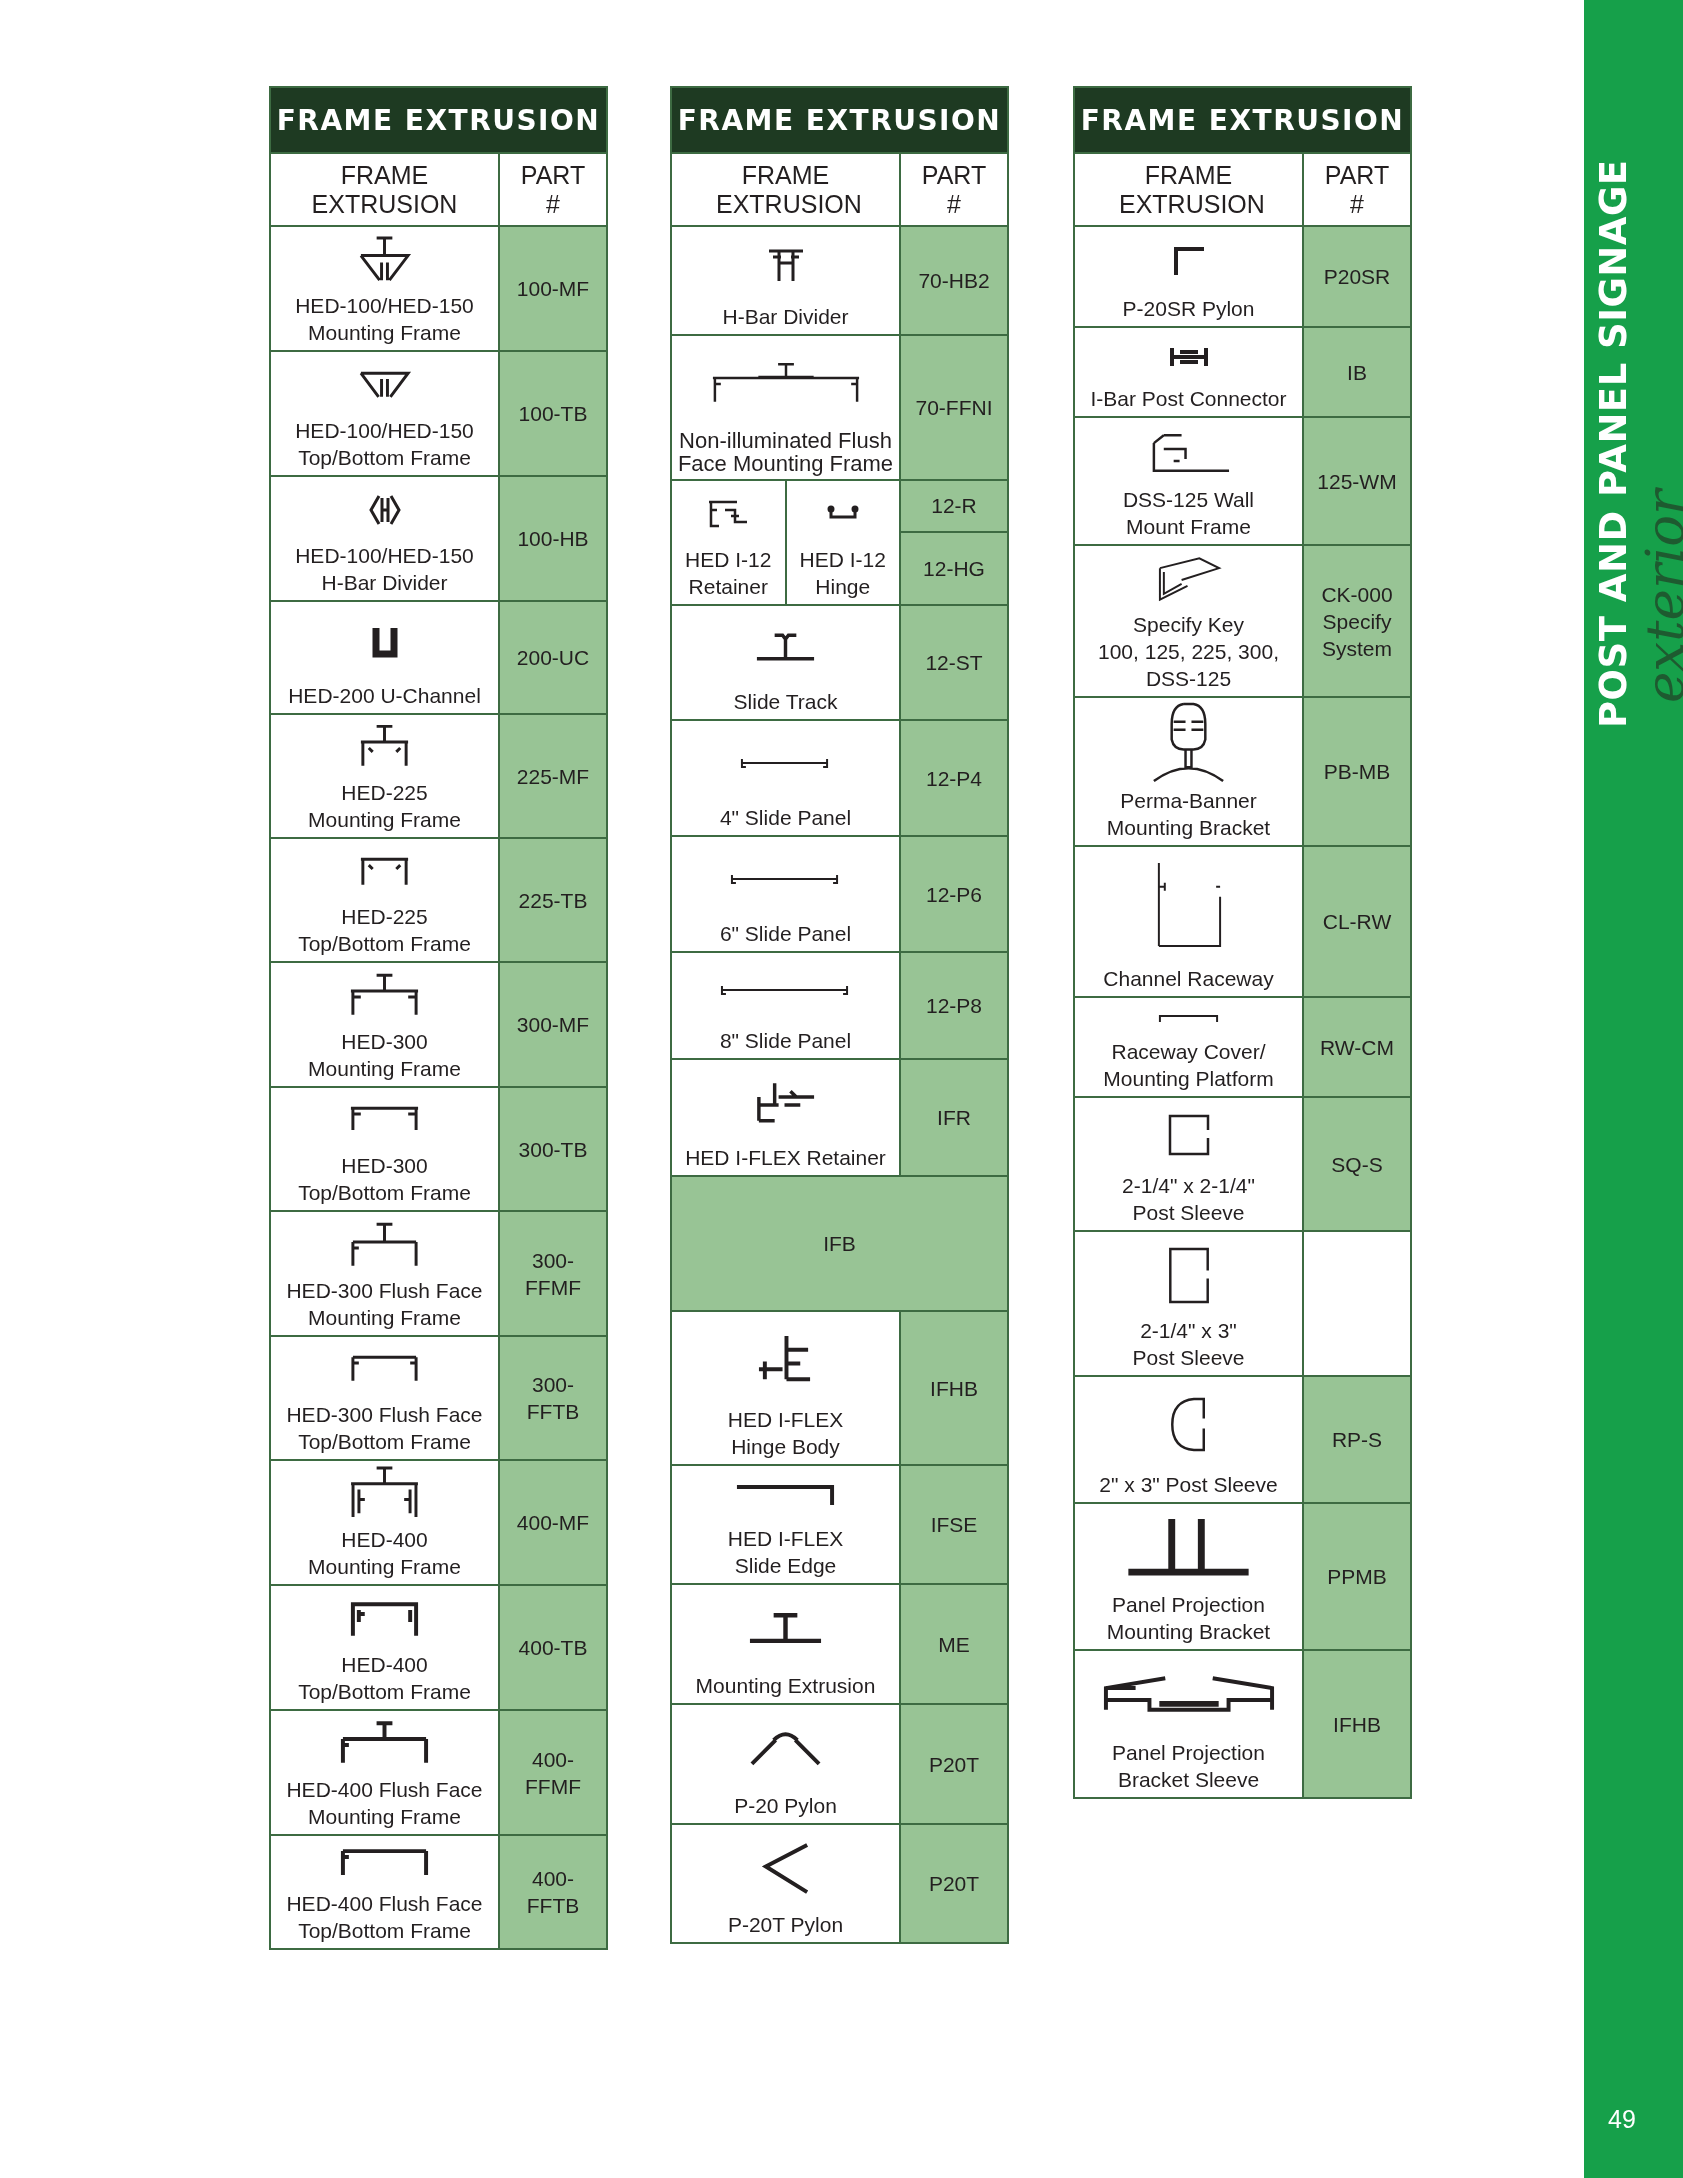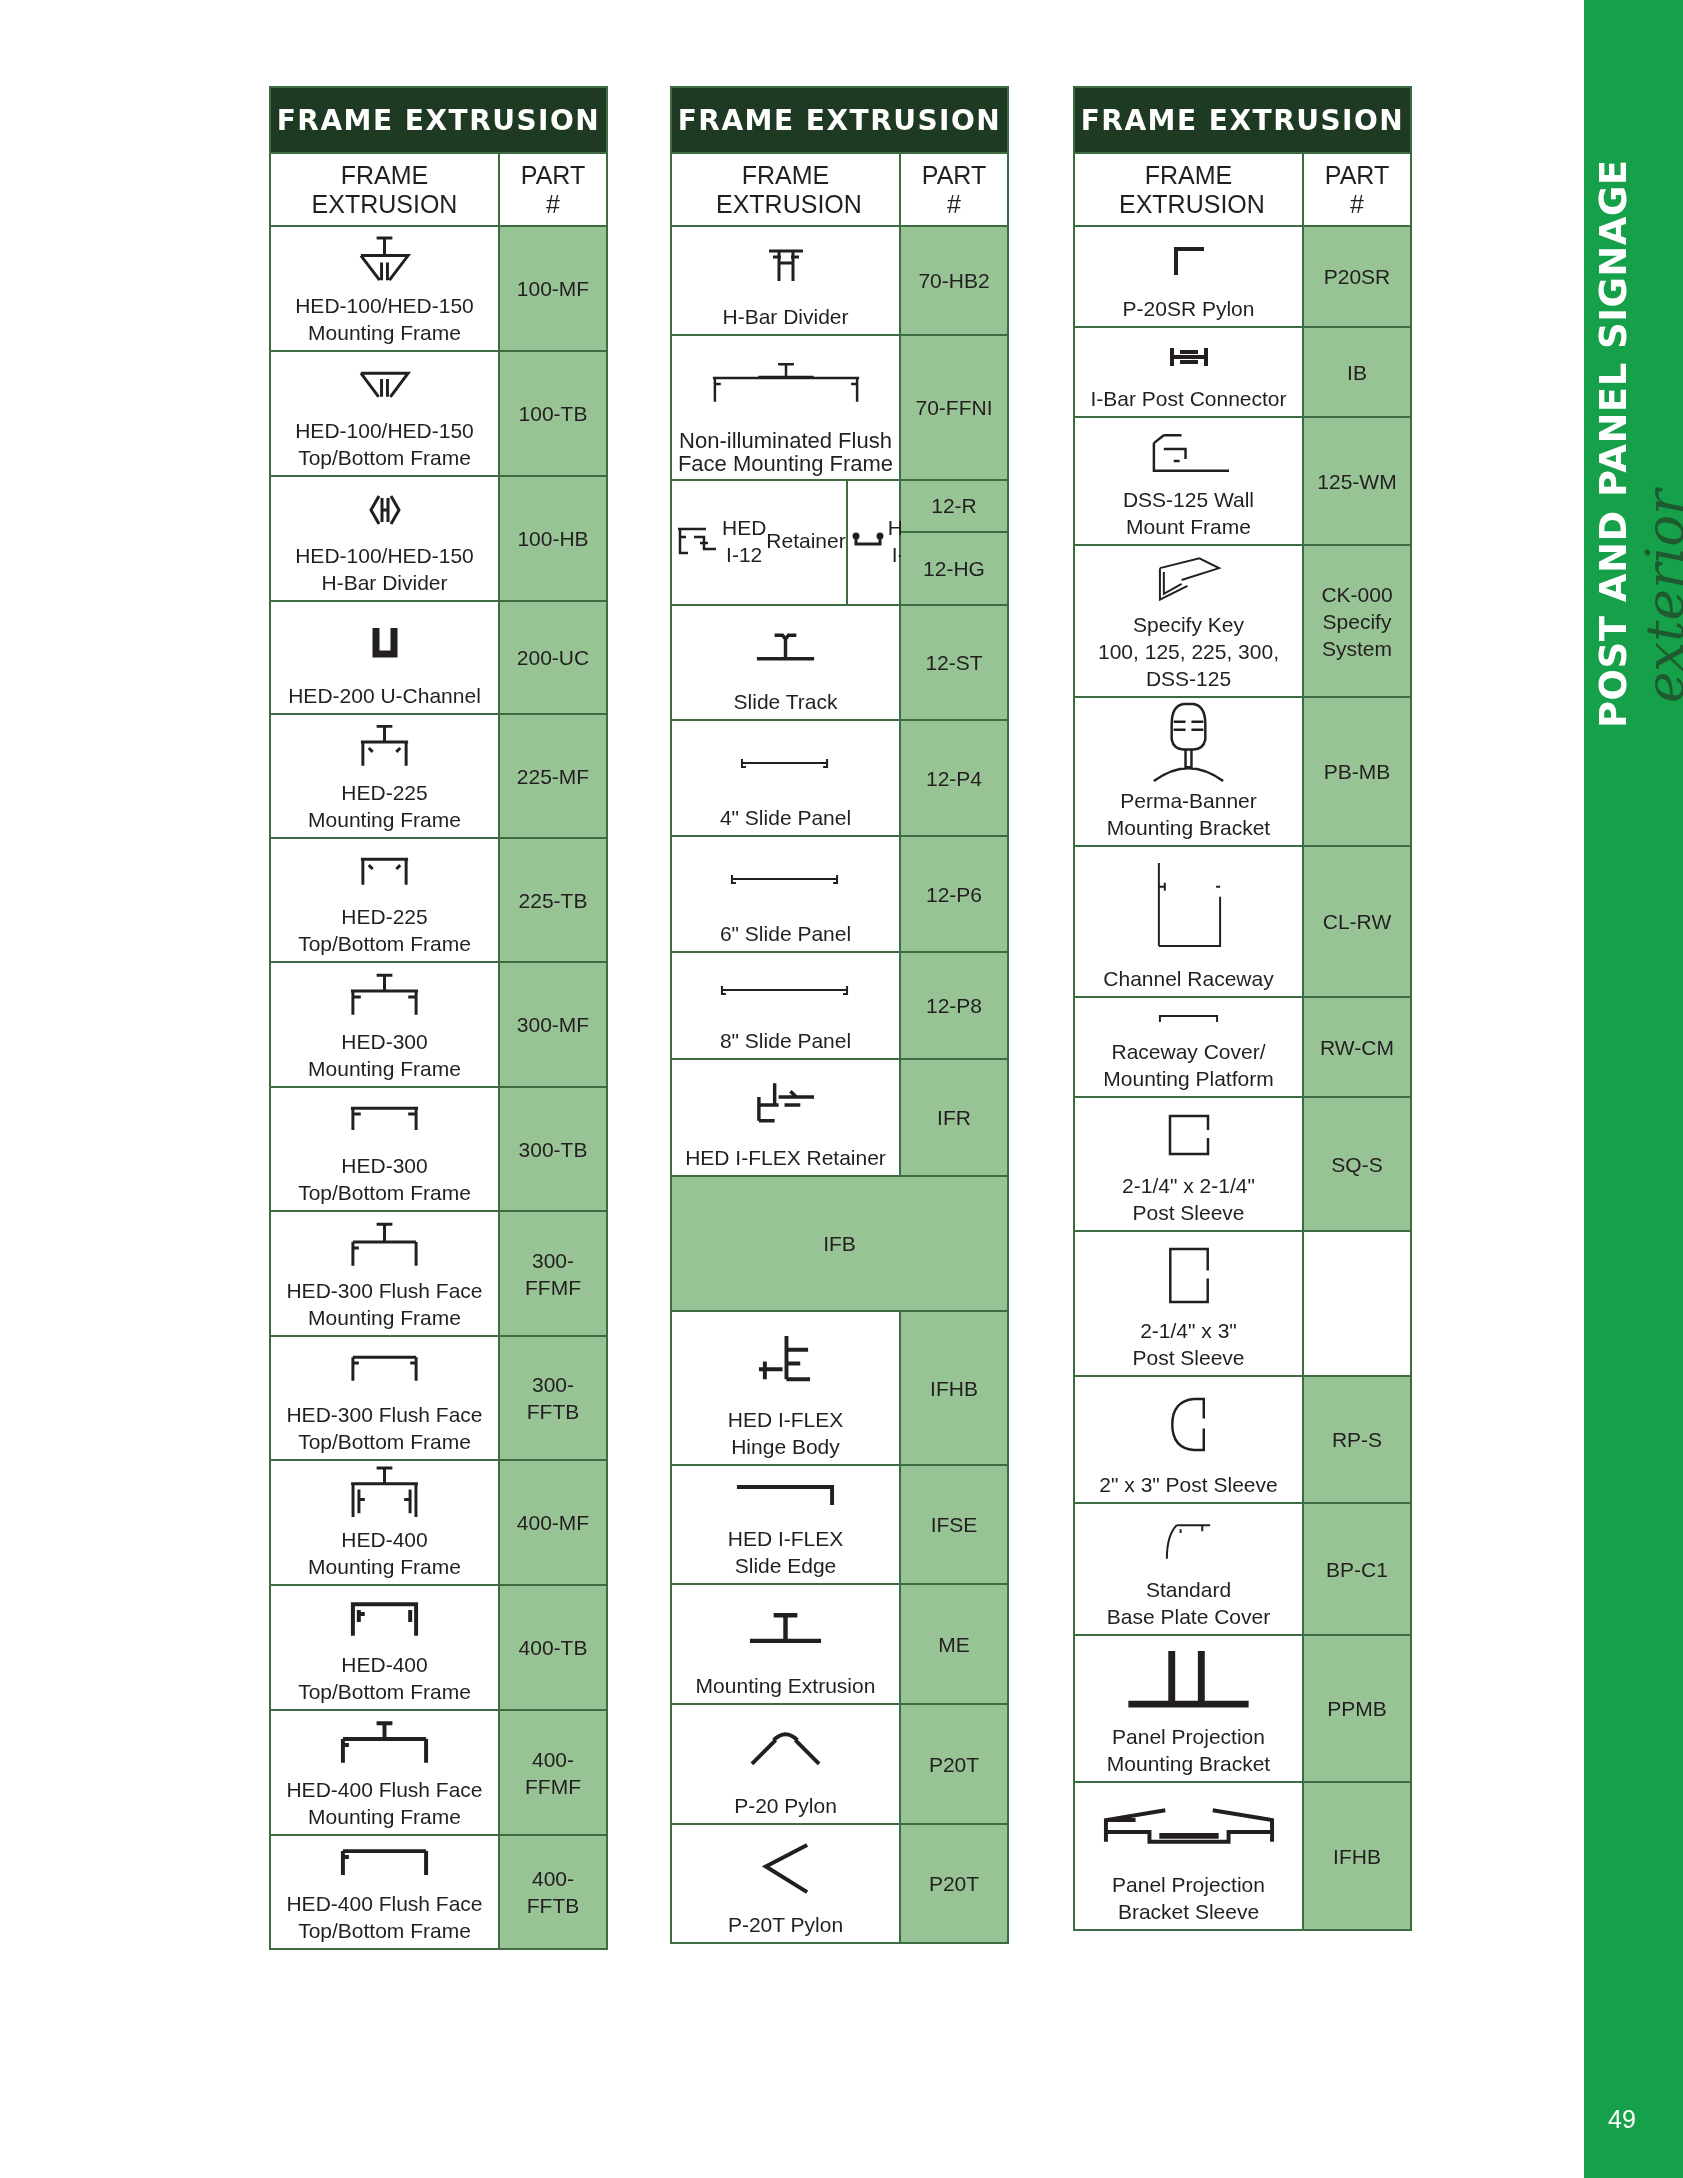--- a/index.html
+++ b/index.html
@@ -9,21 +9,21 @@
   .subhead { display:flex; height:71px; border-top:2px solid #3d6b42; }
   .subhead div { display:flex; align-items:center; justify-content:center; text-align:center; font-size:25px; line-height:29px; }
   .col-a { width:229px; border-right:2px solid #3d6b42; box-sizing:border-box; }
   .col-b { flex:1; }
   .row { display:flex; border-top:2px solid #3d6b42; box-sizing:border-box; }
   .row .desc { width:229px; border-right:2px solid #3d6b42; box-sizing:border-box; display:flex; flex-direction:column; align-items:center; justify-content:flex-end; padding-bottom:4px; text-align:center; font-size:21px; line-height:27px; }
   .row .part { flex:1; background:#98c495; display:flex; align-items:center; justify-content:center; text-align:center; font-size:21px; line-height:27px; }
   .icon { flex:1; display:flex; align-items:center; justify-content:center; }
   .icon svg { stroke:#231f20; fill:none; stroke-width:3; }
   .split { display:flex; width:229px; border-right:2px solid #3d6b42; box-sizing:border-box; }
-  .split .half { flex:1; display:flex; flex-direction:row; align-items:center; justify-content:flex-end; padding-bottom:4px; text-align:center; font-size:21px; line-height:27px; }
+  .split .half { flex:1; display:flex; flex-direction:column; align-items:center; justify-content:flex-end; padding-bottom:4px; text-align:center; font-size:21px; line-height:27px; }
   .split .half + .half { border-left:2px solid #3d6b42; }
   .partsplit { flex:1; display:flex; flex-direction:column; }
   .partsplit div { background:#98c495; display:flex; align-items:center; justify-content:center; font-size:21px; }
   .sidebar { position:absolute; left:1584px; top:0; width:99px; height:2178px; background:#16a04a; }
   .side-title { position:absolute; left:1592px; top:728px; width:40px; height:0; }
   .side-title span { position:absolute; transform:rotate(-90deg); transform-origin:left top; white-space:nowrap; color:#fff; font-family:"DejaVu Sans", sans-serif; font-weight:bold; font-size:37px; letter-spacing:0.5px; top:0; left:0; }
   .side-script { position:absolute; left:1634px; top:703px; }
   .side-script span { position:absolute; transform:rotate(-90deg); transform-origin:left top; white-space:nowrap; color:#1e5a30; font-family:"DejaVu Serif", serif; font-style:italic; font-size:53px; top:0; left:0; }
   .pagenum { position:absolute; left:1608px; top:2105px; color:#fff; font-size:25px; }
 </style>
@@ -519,32 +519,20 @@
     <div class="desc">
       <div class="icon">
           <svg width="50" height="63" viewBox="0 0 50 64">
             <path d="M40 26V6H30Q8 8 8 32t22 26h10V36" style="stroke-width:2.5"></path>
           </svg>
         </div>
       <span>2" x 3" Post Sleeve</span>
     </div>
     <div class="part">RP-S</div>
   </div>
-  <div class="row" style="height:132px">
-    <div class="desc">
-      <div class="icon">
-          <svg width="59" height="50" viewBox="0 0 60 50">
-            <path d="M18 10h34M18 10Q8 20 8 44M22 14v4M44 10v6" style="stroke-width:2"></path>
-          </svg>
-        </div>
-      <span>Standard</span>
-        <span>Base Plate Cover</span>
-    </div>
-    <div class="part">BP-C1</div>
-  </div>
   <div class="row" style="height:147px">
     <div class="desc">
       <div class="icon">
           <svg width="129" height="69" viewBox="0 0 130 70">
             <path d="M48 6v54M78 6v54M4 60h122" style="stroke-width:7"></path>
           </svg>
         </div>
       <span>Panel Projection</span>
         <span>Mounting Bracket</span>
     </div>

